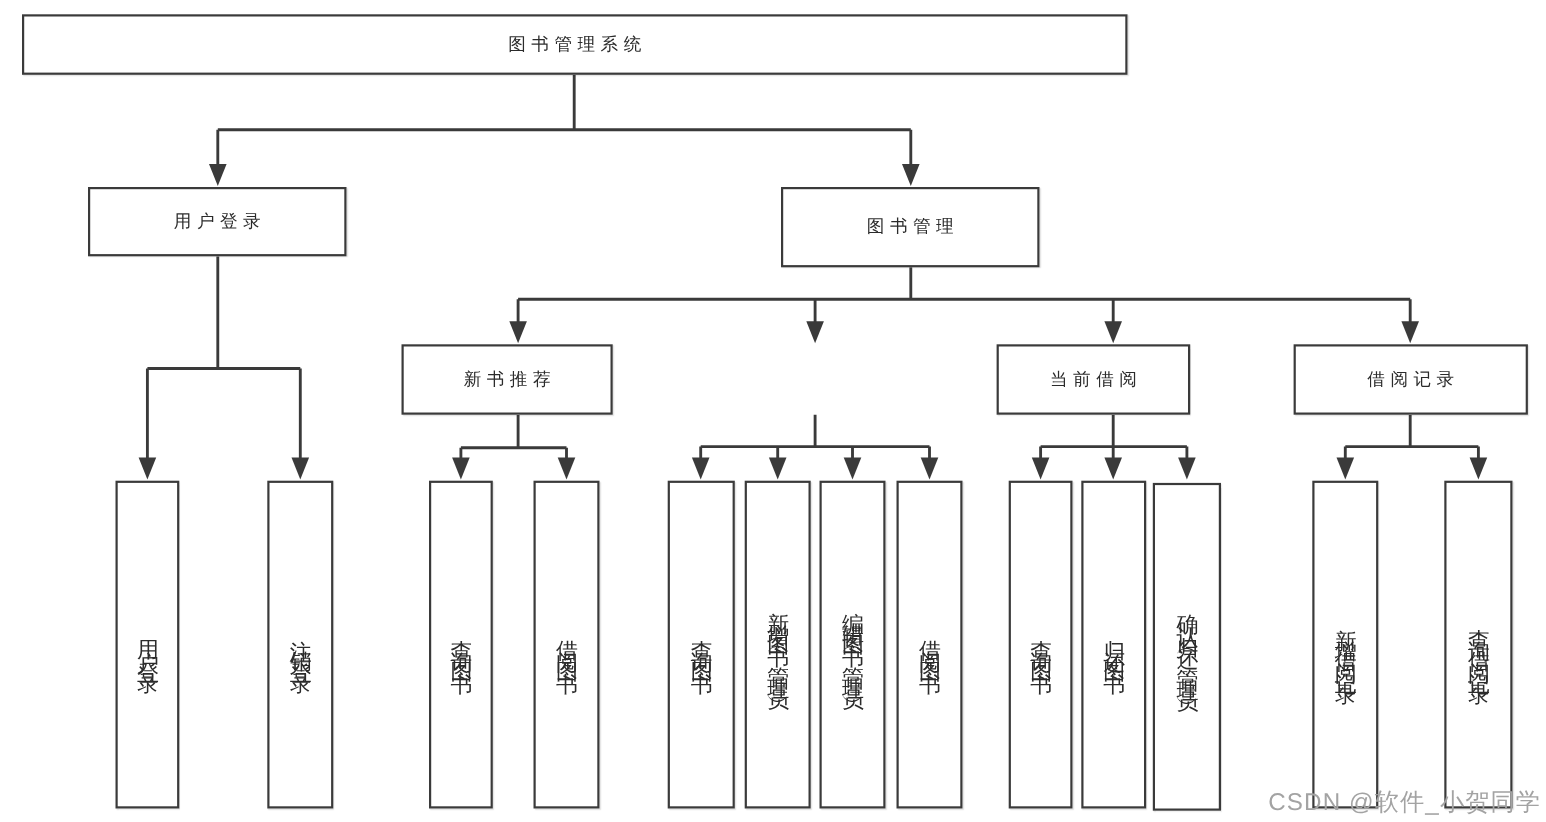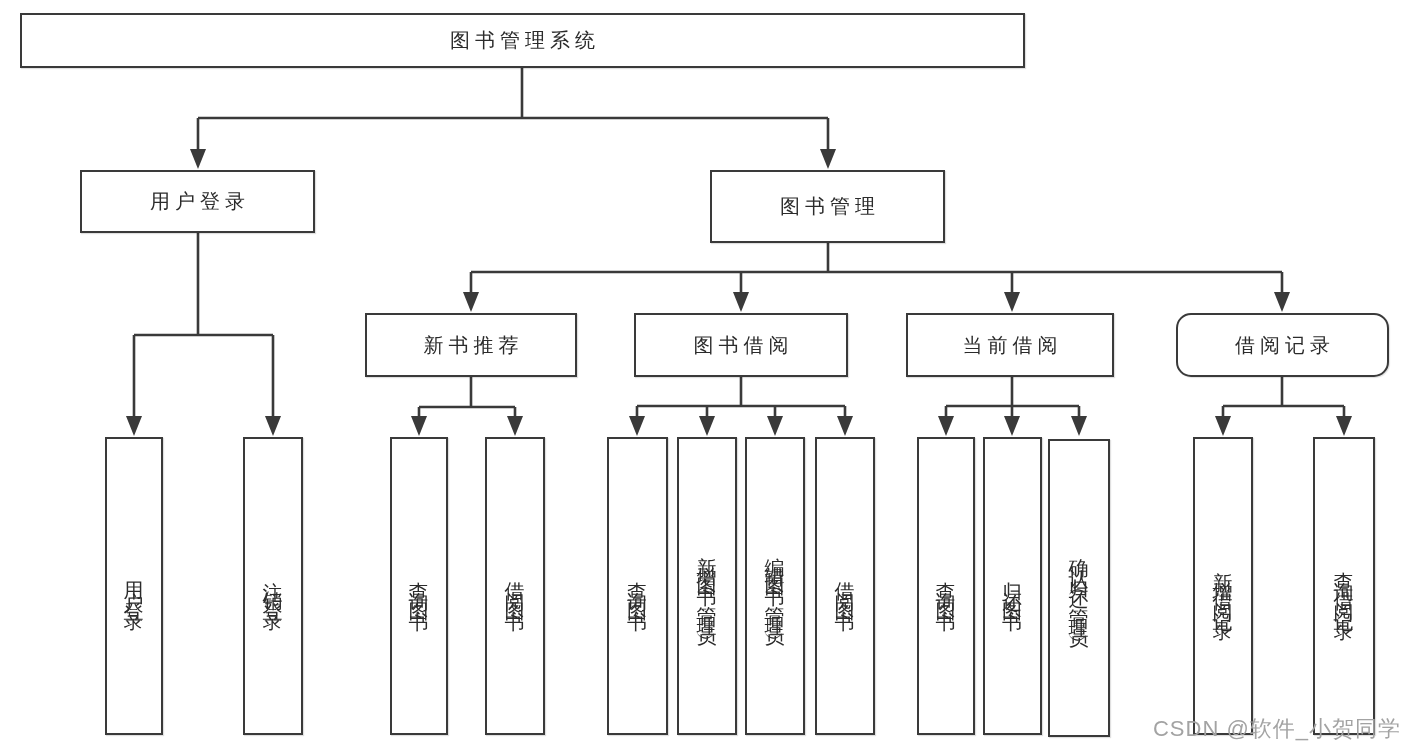--- a/index.html
+++ b/index.html
@@ -36,21 +36,21 @@
     position: absolute;
     border: 2.5px solid var(--line);
     background: #ffffff;
     display: flex;
     align-items: center;
     justify-content: center;
     color: var(--text);
     box-shadow: 1px 1px 1px rgba(0,0,0,0.12);
   }
   .box.h span {
-    font-size: 20px;
+    font-size: 16px;
     letter-spacing: 5px;
     text-indent: 5px;
     white-space: nowrap;
     color: var(--text);
   }
   .box.v span {
     writing-mode: vertical-rl;
     text-orientation: mixed;
     font-size: 20px;
     letter-spacing: 10px;
@@ -113,30 +113,27 @@
     <span>图书管理系统</span>
   </div>
 
   <div class="box h" style="left:80px; top:170px; width:235px; height:63px;">
     <span>用户登录</span>
   </div>
   <div class="box h" style="left:710px; top:170px; width:235px; height:73px;">
     <span>图书管理</span>
   </div>
 
-  <div class="box h" style="left:365px; top:313px; width:212px; height:64px;justify-content:center;">
+  <div class="box h" style="left:365px; top:313px; width:192px; height:64px;justify-content:center;">
     <span>新书推荐</span>
   </div>
-  <div class="box h" style="left:634px; top:313px; width:214px; height:64px;">
-    <span>图书借阅</span>
-  </div>
-  <div class="box h" style="left:906px; top:313px; width:208px; height:64px;">
+  <div class="box h" style="left:906px; top:313px; width:176px; height:64px;">
     <span>当前借阅</span>
   </div>
-  <div class="box h" style="left:1176px; top:313px; width:213px; height:64px;border-radius:15px;">
+  <div class="box h" style="left:1176px; top:313px; width:213px; height:64px;">
     <span>借阅记录</span>
   </div>
 
   <div class="box v" style="left:105px; top:437px; width:58px; height:298px;">
     <span>用户登录</span>
   </div>
   <div class="box v" style="left:243px; top:437px; width:60px; height:298px;">
     <span>注销登录</span>
   </div>
 

